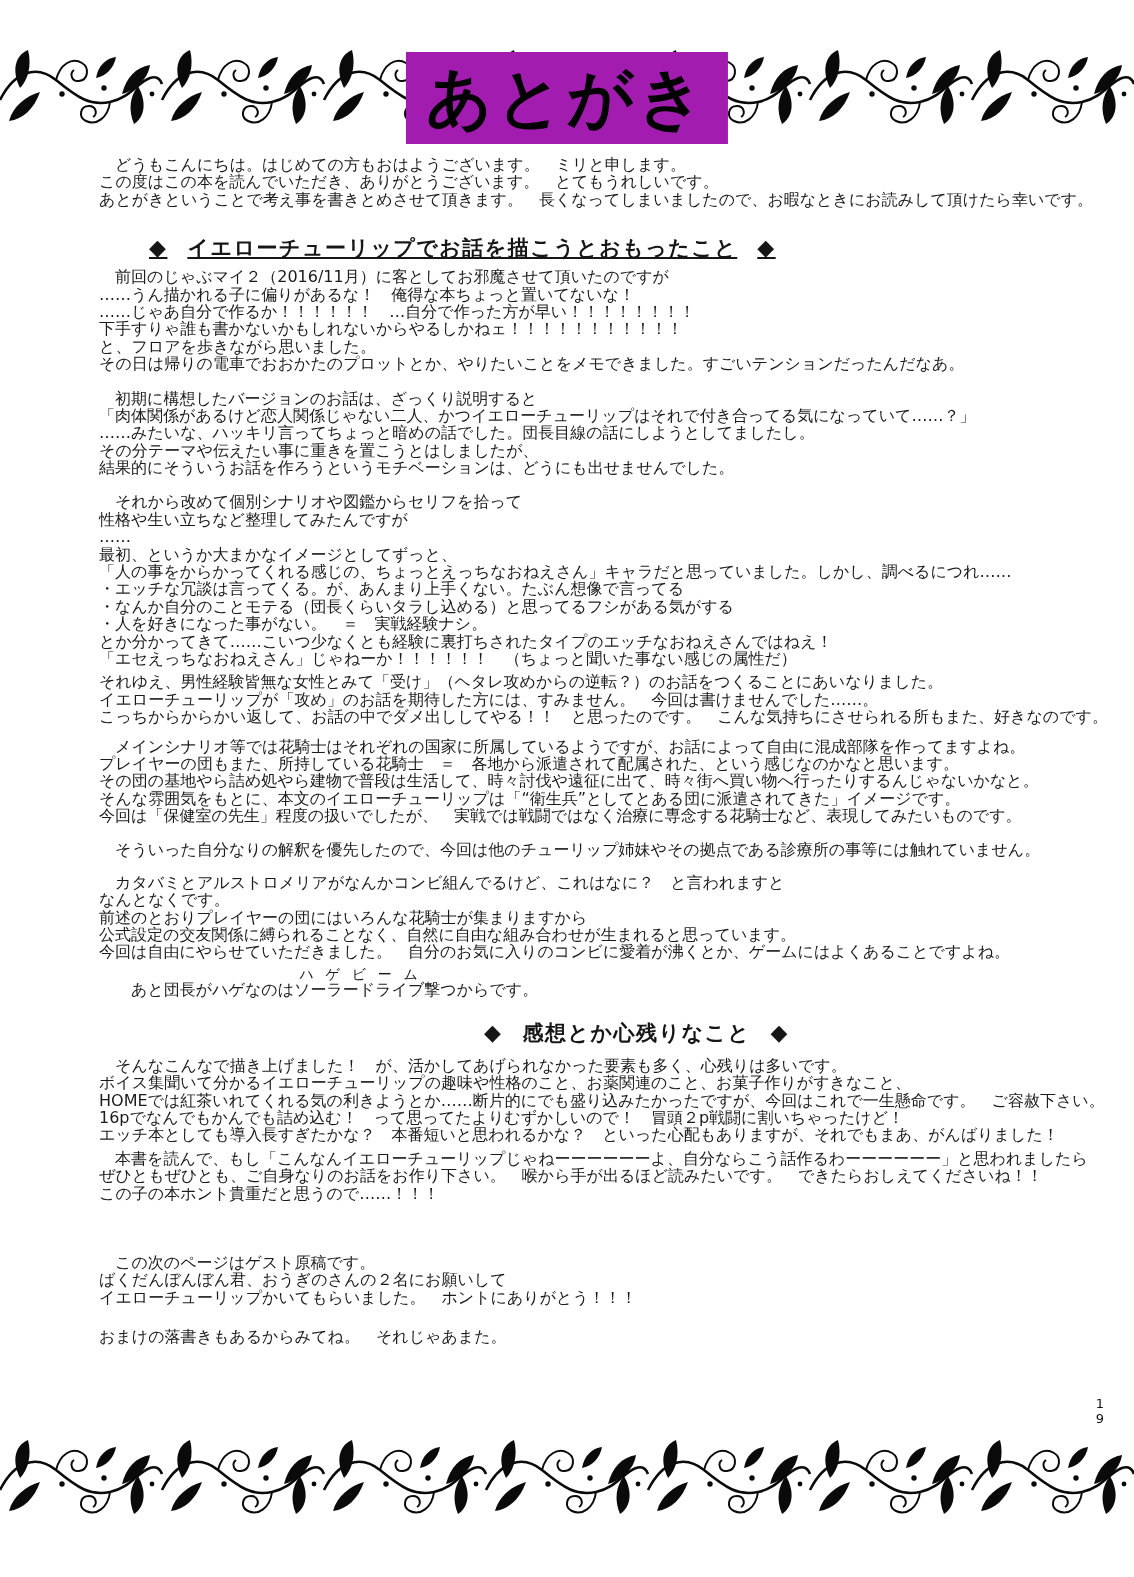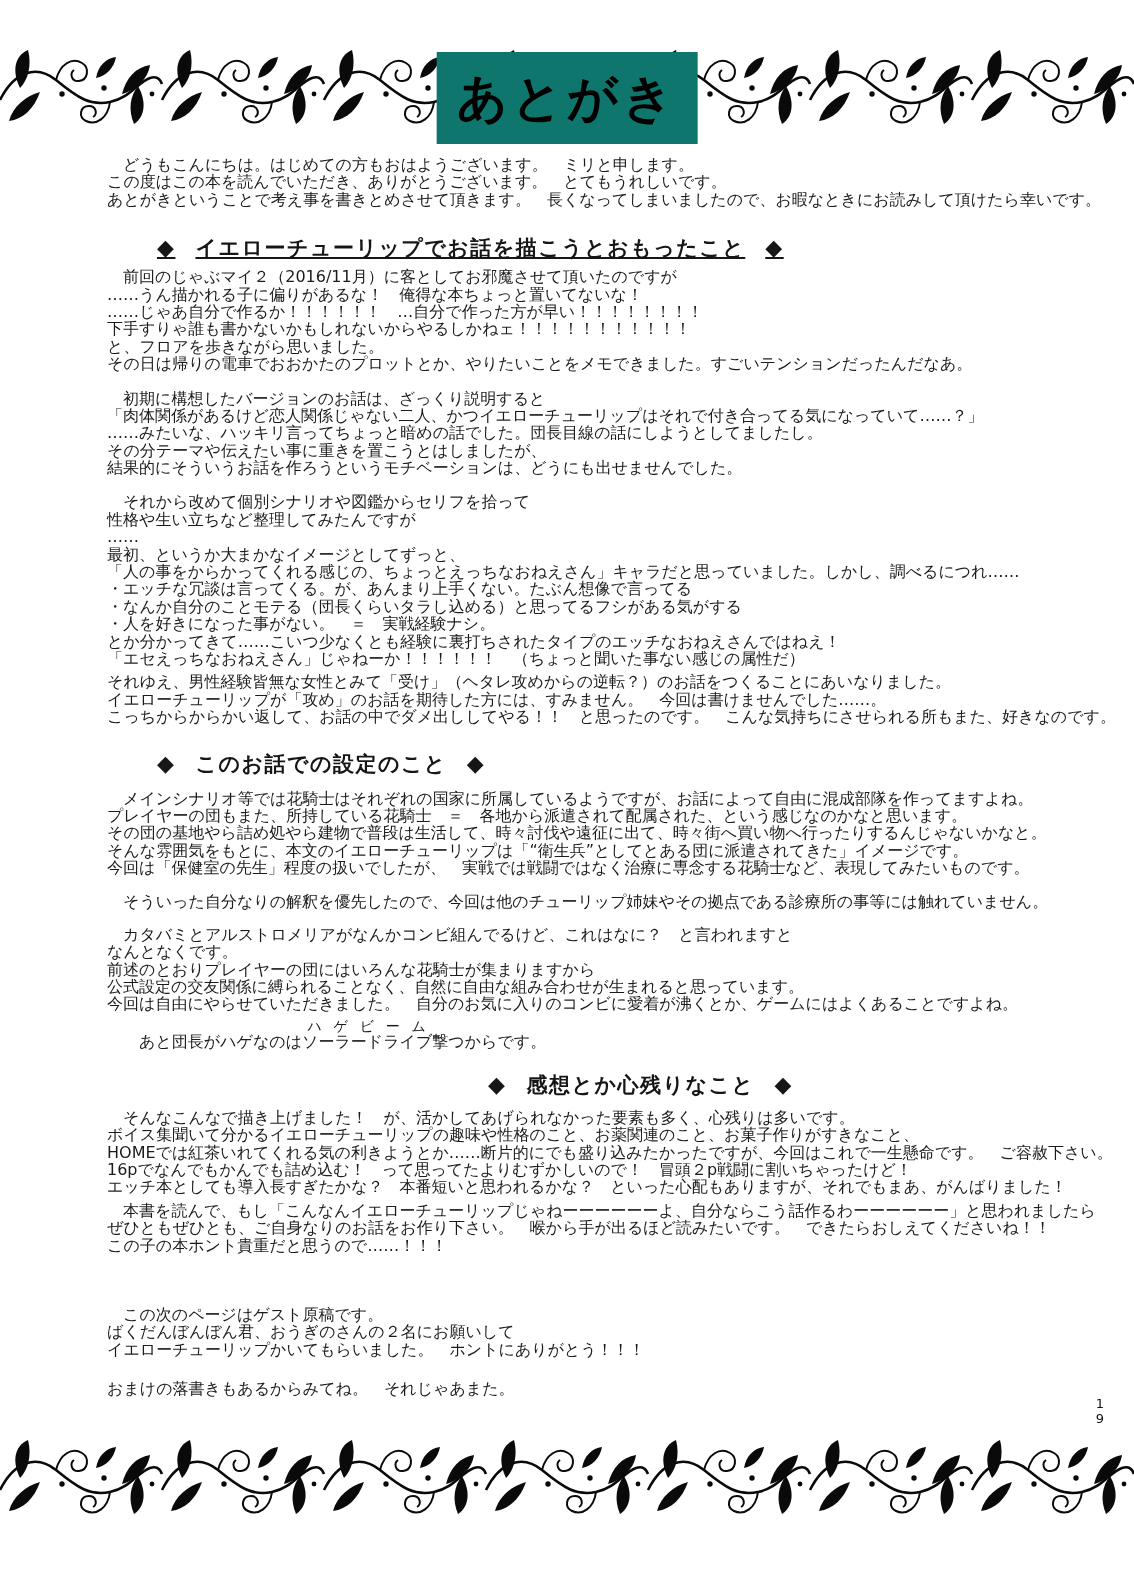--- a/index.html
+++ b/index.html
@@ -6,26 +6,26 @@
   body{
     width:1134px;height:1577px;background:#ffffff;position:relative;
     font-family:"DejaVu Sans","Liberation Sans",sans-serif;
     color:#1b1b1b;overflow:hidden;
   }
   .band{position:absolute;left:0;width:1134px;height:100px;}
   .band-top{top:48px;}
   .band-bottom{top:1438px;}
   .title-box{
     position:absolute;top:52px;left:50%;transform:translateX(-50%);
-    background:#0f766e;padding:0 20px;
-    font-size:50px;font-weight:bold;letter-spacing:4px;line-height:92px;
+    background:#a21caf;padding:0 20px;
+    font-size:65px;font-weight:bold;letter-spacing:4px;line-height:92px;
     color:#000;white-space:nowrap;z-index:2;
   }
   .content{
-    position:absolute;top:150px;left:8px;right:0;
+    position:absolute;top:150px;left:0;right:0;
     padding:0 10px 0 99px;
     font-size:16px;line-height:17.4px;
   }
   .ln{white-space:pre;height:17.4px;overflow:visible;}
   .block{margin-top:12px;}
   .mt6{margin-top:6px;}  .mt10{margin-top:10px;} .mt14{margin-top:6px;}
   .mt16{margin-top:16px;} .mt17{margin-top:17px;} .mt20{margin-top:20px;text-align:center;}
   .mt22{margin-top:22px;} .mt24{margin-top:24px;} .mt26{margin-top:26px;text-decoration:underline;}
   .mt52{margin-top:52px;}
   .heading{
@@ -114,21 +114,20 @@
         <div class="ln">・人を好きになった事がない。　＝　実戦経験ナシ。</div>
         <div class="ln">とか分かってきて……こいつ少なくとも経験に裏打ちされたタイプのエッチなおねえさんではねえ！</div>
         <div class="ln">「エセえっちなおねえさん」じゃねーか！！！！！！　（ちょっと聞いた事ない感じの属性だ）</div>
       </div>
     <div class="block mt14">
         <div class="ln">それゆえ、男性経験皆無な女性とみて「受け」（ヘタレ攻めからの逆転？）のお話をつくることにあいなりました。</div>
         <div class="ln">イエローチューリップが「攻め」のお話を期待した方には、すみません。　今回は書けませんでした……。</div>
         <div class="ln">こっちからからかい返して、お話の中でダメ出ししてやる！！　と思ったのです。　こんな気持ちにさせられる所もまた、好きなのです。</div>
       </div>
 
-    <div class="heading mt24"><span class="dia">◆</span><span>このお話での設定のこと</span><span class="dia dia-r">◆</span></div>
 
     <div class="block mt12">
         <div class="ln">　メインシナリオ等では花騎士はそれぞれの国家に所属しているようですが、お話によって自由に混成部隊を作ってますよね。</div>
         <div class="ln">プレイヤーの団もまた、所持している花騎士　＝　各地から派遣されて配属された、という感じなのかなと思います。</div>
         <div class="ln">その団の基地やら詰め処やら建物で普段は生活して、時々討伐や遠征に出て、時々街へ買い物へ行ったりするんじゃないかなと。</div>
         <div class="ln">そんな雰囲気をもとに、本文のイエローチューリップは「“衛生兵”としてとある団に派遣されてきた」イメージです。</div>
         <div class="ln">今回は「保健室の先生」程度の扱いでしたが、　実戦では戦闘ではなく治療に専念する花騎士など、表現してみたいものです。</div>
       </div>
     <div class="block mt16">
         <div class="ln">　そういった自分なりの解釈を優先したので、今回は他のチューリップ姉妹やその拠点である診療所の事等には触れていません。</div>

